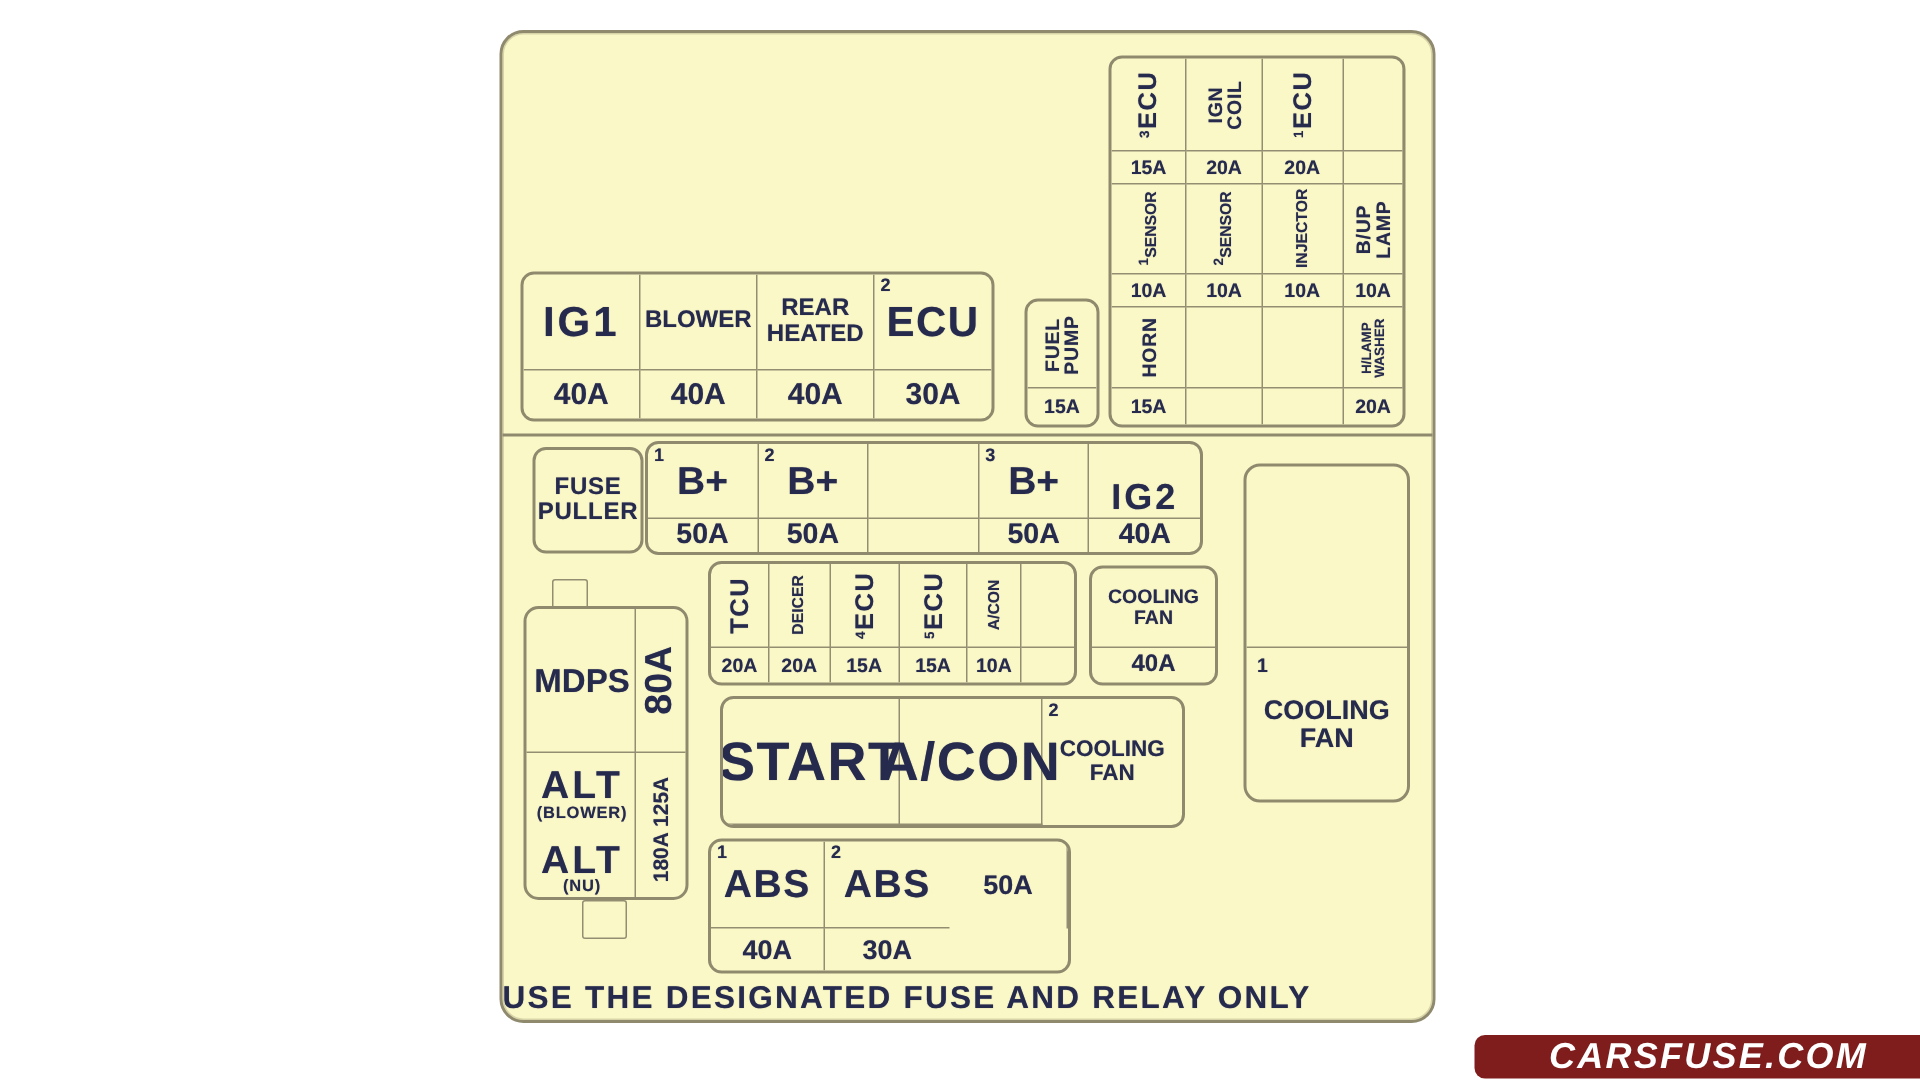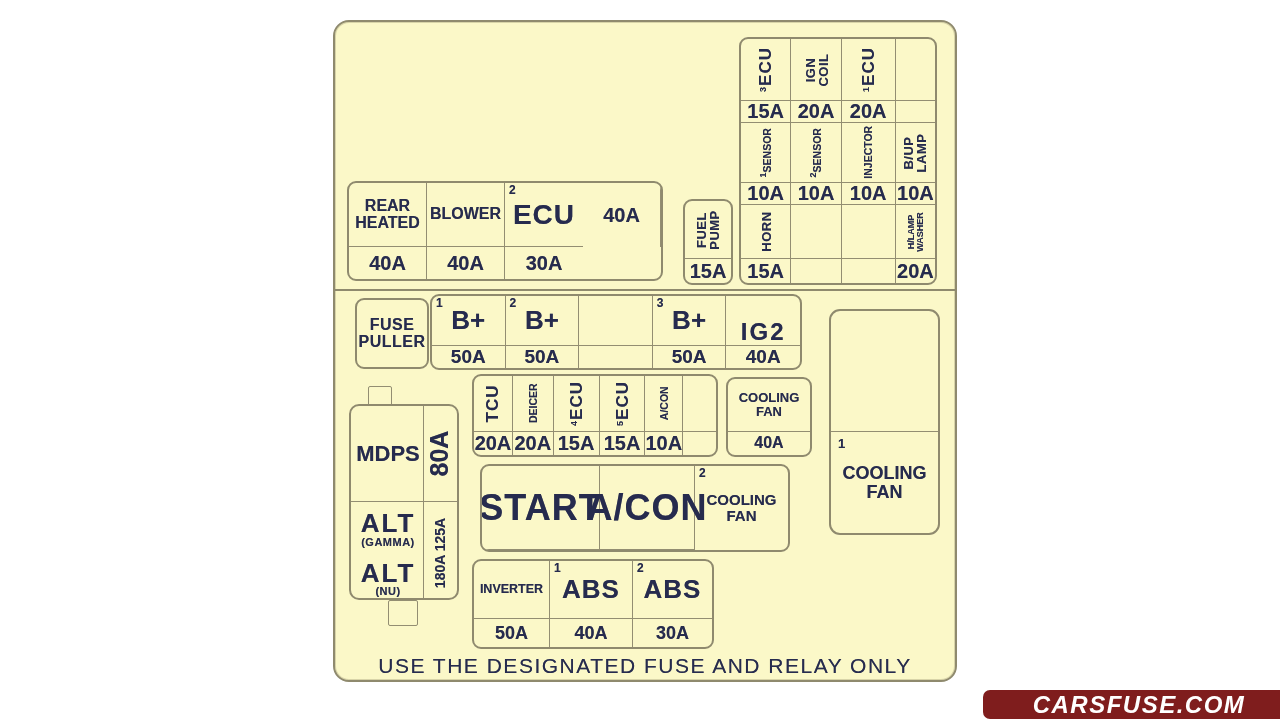--- a/index.html
+++ b/index.html
@@ -68,47 +68,50 @@
   .f-ecu { font-size:28px; font-weight:600; letter-spacing:1px; }
   .f-med { font-size:16px; font-weight:600; }
   .f-bplus { font-size:26px; font-weight:600; }
   .f-ig2 { font-size:24px; font-weight:600; letter-spacing:2px;margin-top:23px; }
   .f-start { font-size:36px; font-weight:700; letter-spacing:1px; }
   .f-abs { font-size:26px; font-weight:600; letter-spacing:1px; }
   .f-inv { font-size:12.5px; font-weight:600; }
   .f-cf  { font-size:13px; font-weight:600; }
   .f-cfbig { font-size:18px; font-weight:600; }
   .f-puller { font-size:16px; font-weight:600; letter-spacing:.5px; }
-  .a-lg { font-size:20px; } .a-md { font-size:18px; } .a-sm { font-size:20px; } .a-bp { font-size:19px; } .a-cf { font-size:16px; }
+  .a-lg { font-size:20px; } .a-md { font-size:18px; } .a-sm { font-size:13px; } .a-bp { font-size:19px; } .a-cf { font-size:16px; }
 
   .cfb-sup { position:absolute; left:9px; top:127px; font-size:13px; font-weight:600; }
 
   .part-number { position:absolute; left:400px; top:592px; width:205px; text-align:center;
                  font-size:25px; font-weight:700; letter-spacing:.5px; }
-  .footer-note { position:absolute; left:0; top:632px; width:100%; text-align:center;
-                 font-size:21px; font-weight:400; letter-spacing:1.5px; }
+  .footer-note { position:absolute; left:0; top:632px; width:100%; 
+                 font-size:21px; font-weight:700; letter-spacing:1.5px; }
 
   
   .watermark { position:absolute; left:963px; top:690px; width:312px; height:29px;
                background:#7f1d1d; border-radius:7px; display:flex; align-items:center; justify-content:center;margin-left:20px; }
   .watermark span { color:#ffffff; font-size:24px; font-weight:800; font-style:italic; letter-spacing:1.5px; }
 </style>
 </head>
 <body>
 
 <div class="stage">
   <div class="panel">
 
     <div class="blk ig1-blk">
       <div class="cell">
+          <span class="f-ig1">IG1</span>
+        </div>
+      <div class="cell">
+          <span class="f-med">BLOWER</span>
+        </div>
+      <div class="cell">
           <span class="f-med pre">REAR
 HEATED</span>
-        </div>
-      <div class="cell">
-          <span class="f-med">BLOWER</span>
         </div>
       <div class="cell lastcol">
           <span class="sup-tl">2</span>
           <span class="f-ecu">ECU</span>
         </div>
       <div class="cell lastrow">
           <span class="amp a-lg">40A</span>
         </div>
       <div class="cell lastrow">
           <span class="amp a-lg">40A</span>
@@ -310,21 +313,21 @@
       <div class="mdps-amp-col"></div>
       <div class="mdps-row-div"></div>
       <div class="mdps-label">
           <span>MDPS</span>
         </div>
       <div class="mdps-80 vwrap">
           <span class="vtext">80A</span>
         </div>
       <div class="alt1">
           <span class="alt-main">ALT</span>
-          <span class="alt-sub">(GAMMA)</span>
+          <span class="alt-sub">(BLOWER)</span>
         </div>
       <div class="alt2">
           <span class="alt-main">ALT</span>
           <span class="alt-sub">(NU)</span>
         </div>
       <div class="mdps-180 vwrap">
           <span class="vtext">180A 125A</span>
         </div>
     </div>
 
@@ -336,23 +339,20 @@
           <span class="f-start">A/CON</span>
         </div>
       <div class="cell lastcol lastrow">
           <span class="sup-tl">2</span>
           <span class="f-cf pre" style="font-size:15px;">COOLING
 FAN</span>
         </div>
     </div>
 
     <div class="blk abs-blk">
-      <div class="cell">
-          <span class="f-inv">INVERTER</span>
-        </div>
       <div class="cell">
           <span class="sup-tl">1</span>
           <span class="f-abs">ABS</span>
         </div>
       <div class="cell lastcol">
           <span class="sup-tl">2</span>
           <span class="f-abs">ABS</span>
         </div>
       <div class="cell lastrow">
           <span class="amp a-md">50A</span>

